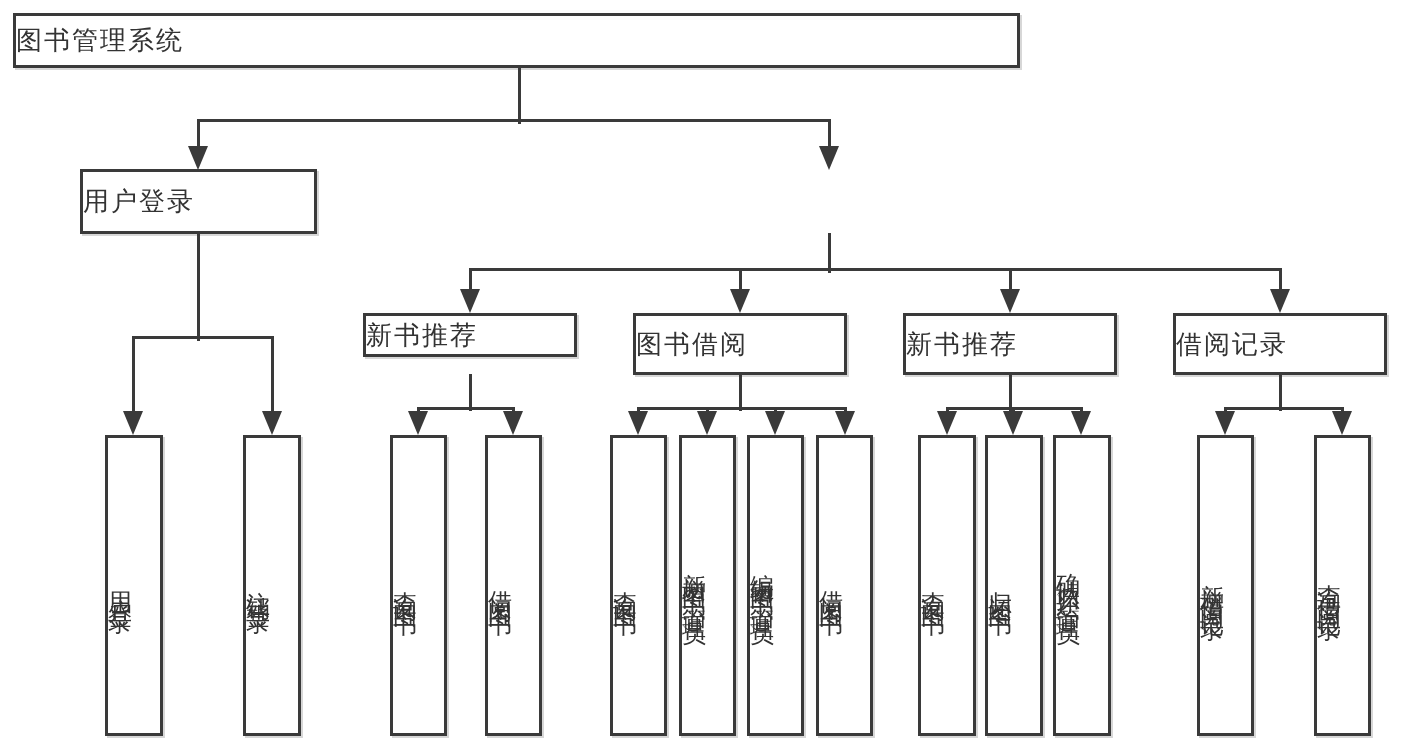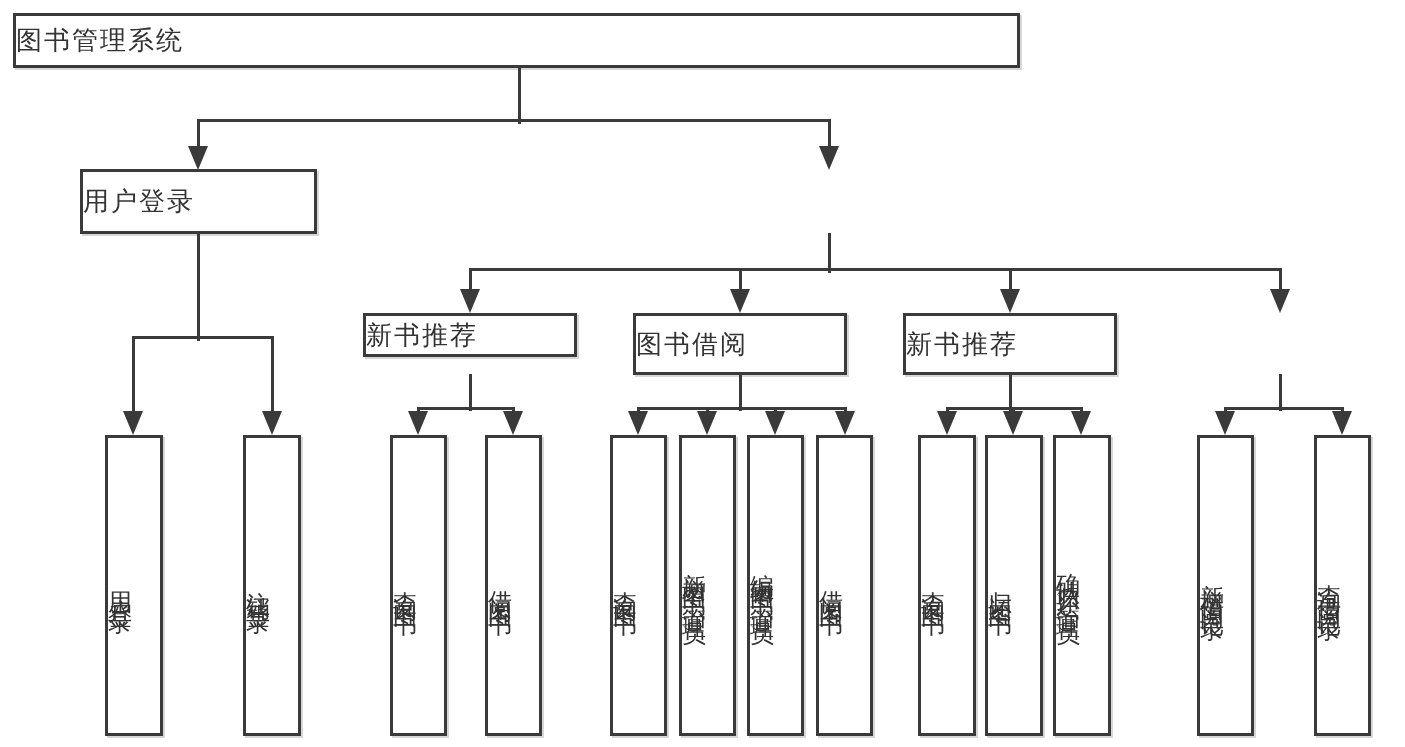--- a/index.html
+++ b/index.html
@@ -75,20 +75,23 @@
   </div>
 
   <div class="box" style="left:363px;top:313px;width:214px;height:44px">
     <span class="lbl">新书推荐</span>
   </div>
   <div class="box" style="left:633px;top:313px;width:214px;height:62px">
     <span class="lbl">图书借阅</span>
   </div>
   <div class="box" style="left:903px;top:313px;width:214px;height:62px">
     <span class="lbl">新书推荐</span>
+  </div>
+  <div class="box" style="left:1173px;top:313px;width:214px;height:62px">
+    <span class="lbl">借阅记录</span>
   </div>
 
   <div class="box" style="left:105px;top:435px;width:58px;height:301px">
     <span class="vlbl">用户登录</span>
   </div>
   <div class="box" style="left:243px;top:435px;width:58px;height:301px">
     <span class="vlbl">注销登录</span>
   </div>
 
   <div class="box" style="left:390px;top:435px;width:57px;height:301px">

